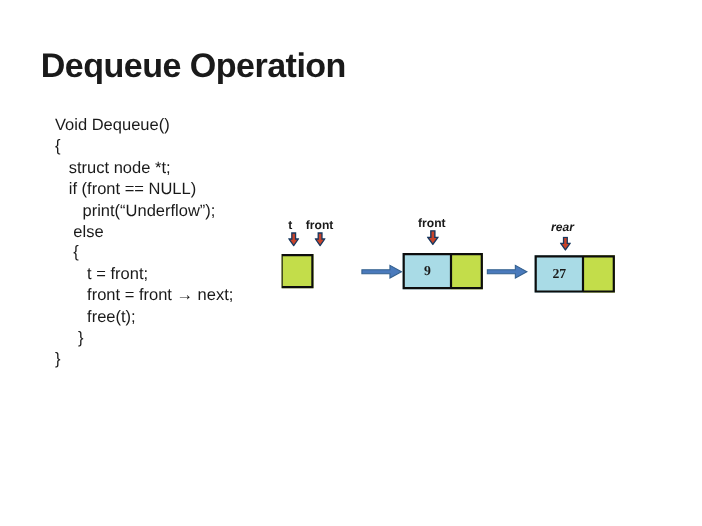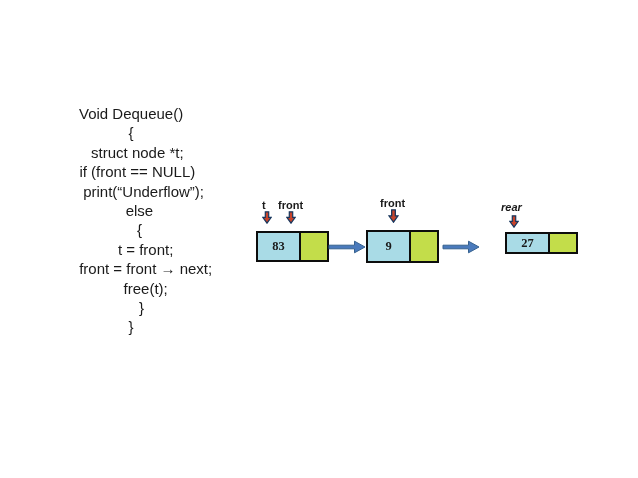--- a/index.html
+++ b/index.html
@@ -24,21 +24,20 @@
   }
   .code {
     position: absolute;
     left: 50px;
     top: 104px;
     font-family: "Liberation Sans", "DejaVu Sans", sans-serif;
     font-size: 15px;
     line-height: 19.4px;
     color: #1a1a1a;
     white-space: pre;
-    text-align: center;
   }
   .diagram {
     position: absolute;
     left: 0; top: 0;
     width: 638px; height: 478px;
     pointer-events: none;
   }
   .diagram > * { pointer-events: auto; }
   .node {
     position: absolute;
@@ -73,20 +72,21 @@
     color: #1a1a1a;
     white-space: nowrap;
   }
   .down-arrow, .link-arrow { position: absolute; display: block; }
 </style>
 </head>
 <body>
 
 <div class="slide">
 
+  <h1 class="title">Dequeue Operation</h1>
 
   <pre class="code">Void Dequeue()
 {
    struct node *t;
    if (front == NULL)
       print(“Underflow”);
     else
     {
        t = front;
        front = front → next;
@@ -108,36 +108,35 @@
       <path d="M3.3 0.8 H6.7 V6.3 H9.2 L5 12.2 L0.8 6.3 H3.3 Z" stroke-width="1.2" stroke="#17375e" fill="#c8432a"></path>
     </svg>
     <svg class="down-arrow" style="left:388px; top:209px;" width="11" height="14" viewBox="0 0 10 13">
       <path d="M3.3 0.8 H6.7 V6.3 H9.2 L5 12.2 L0.8 6.3 H3.3 Z" stroke-width="1.2" stroke="#17375e" fill="#c8432a"></path>
     </svg>
     <svg class="down-arrow" style="left:509px; top:215px;" width="10" height="13" viewBox="0 0 10 13">
       <path d="M3.3 0.8 H6.7 V6.3 H9.2 L5 12.2 L0.8 6.3 H3.3 Z" stroke-width="1.2" stroke="#17375e" fill="#c8432a"></path>
     </svg>
 
     <div class="node" style="left:256px; top:231px;">
-      <div class="cell data">83</div>
       <div class="cell next"></div>
     </div>
 
     <svg class="link-arrow" style="left:328px; top:240px;" width="38" height="14" viewBox="0 0 38 14">
       <path d="M1 5.2 H26.5 V1.2 L37 7 L26.5 12.8 V8.8 H1 Z" stroke-width="1" stroke="#35618f" fill="#4a7abc"></path>
     </svg>
 
     <div class="node" style="left:366px; top:230px; height:33px;">
       <div class="cell data">9</div>
       <div class="cell next"></div>
     </div>
 
     <svg class="link-arrow" style="left:442px; top:240px;" width="38" height="14" viewBox="0 0 38 14">
       <path d="M1 5.2 H26.5 V1.2 L37 7 L26.5 12.8 V8.8 H1 Z" stroke-width="1" stroke="#35618f" fill="#4a7abc"></path>
     </svg>
 
-    <div class="node" style="left:505px; top:232px; height:22px;">
+    <div class="node" style="left:486px; top:232px; height:34px;">
       <div class="cell data">27</div>
       <div class="cell next"></div>
     </div>
 
   </div>
 </div>
 
 </body></html>

